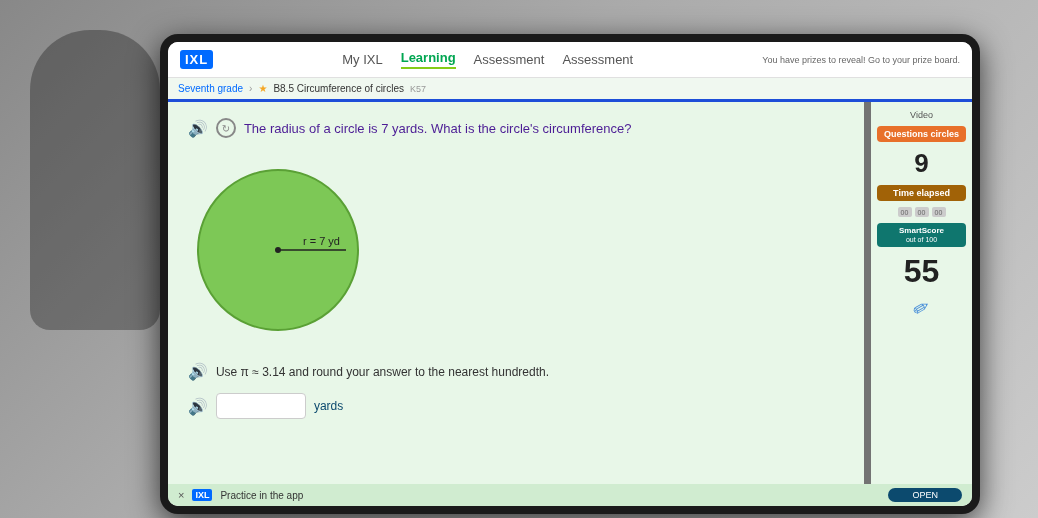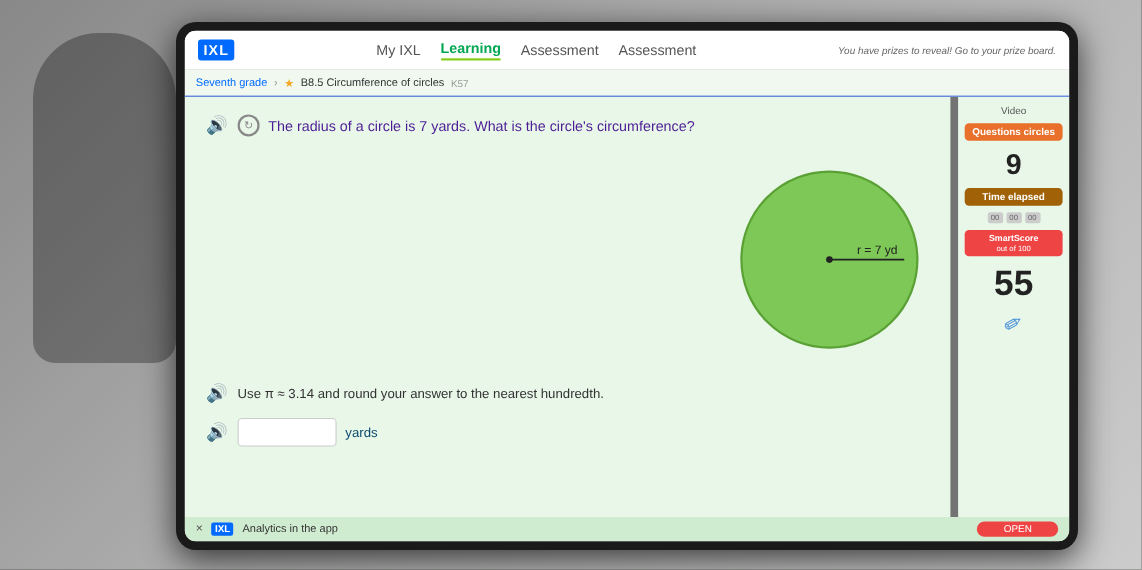--- a/index.html
+++ b/index.html
@@ -16,21 +16,21 @@
     .bg-scene {
       position: absolute;
       top: 0; left: 0;
       width: 100%; height: 100%;
       background: linear-gradient(135deg, #888 0%, #aaa 40%, #ccc 100%);
     }
 
     
     .tablet-frame {
       position: absolute;
-      top: 20px;
+      top: 34px;
       left: 160px;
       width: 820px;
       height: 480px;
       background: #1a1a1a;
       border-radius: 18px;
       padding: 8px;
       box-shadow: 0 8px 30px rgba(0,0,0,0.7);
     }
 
     .screen {
@@ -89,39 +89,38 @@
       color: #00a651;
       font-weight: bold;
       border-bottom: 2px solid #84cc16;
       padding-bottom: 2px;
     }
 
     .nav-right {
       display: flex;
       align-items: center;
       gap: 10px;
-      font-style: italic;
     }
 
     .nav-prize-text {
       font-size: 9px;
       color: #666;
     }
 
     
     .breadcrumb-bar {
       background: #f0f8f0;
       height: 24px;
       display: flex;
       align-items: center;
       padding: 0 10px;
       gap: 6px;
       font-size: 10px;
       color: #555;
-      border-bottom: 1px solid #1d4ed8;
+      border-bottom: 3px solid #1d4ed8;
       flex-shrink: 0;
     }
 
     .breadcrumb-grade {
       color: #006aff;
     }
 
     .breadcrumb-sep { color: #999; }
 
     .breadcrumb-star {
@@ -177,21 +176,21 @@
 
     .question-text {
       font-size: 13px;
       color: #4c1d95;
       font-weight: 500;
     }
 
     
     .circle-container {
       display: flex;
-      justify-content: flex-end;
+      justify-content: flex-start;
       align-items: center;
       padding: 10px 0;
     }
 
     .circle-diagram {
       position: relative;
       width: 180px;
       height: 180px;
     }
 
@@ -307,21 +306,21 @@
       background: #ccc;
       border-radius: 2px;
       font-size: 7px;
       display: flex;
       align-items: center;
       justify-content: center;
       color: #666;
     }
 
     .smartscore-badge {
-      background: #ef4444;
+      background: #0f766e;
       color: #fff;
       font-size: 8px;
       font-weight: bold;
       text-align: center;
       padding: 3px 5px;
       border-radius: 4px;
       width: 100%;
     }
 
     .smart-score-number {
@@ -359,21 +358,21 @@
     .app-logo-small {
       background: #006aff;
       color: #fff;
       font-weight: 900;
       font-size: 9px;
       padding: 1px 3px;
       border-radius: 2px;
     }
 
     .open-btn {
-      background: #ef4444;
+      background: #0c4a6e;
       color: #fff;
       border: none;
       border-radius: 10px;
       padding: 2px 24px;
       font-size: 9px;
       cursor: pointer;
       margin-left: auto;
     }
 
     
@@ -478,18 +477,18 @@
         <div class="smart-score-number">55</div>
 
         <div class="pencil-icon">✏</div>
       </div>
 
     </div>
 
     <div class="app-banner">
       <span class="app-banner-x">×</span>
       <span class="app-logo-small">IXL</span>
-      <span>Analytics in the app</span>
+      <span>Practice in the app</span>
       <button class="open-btn">OPEN</button>
     </div>
 
   </div>
 </div>
 
 </body></html>

